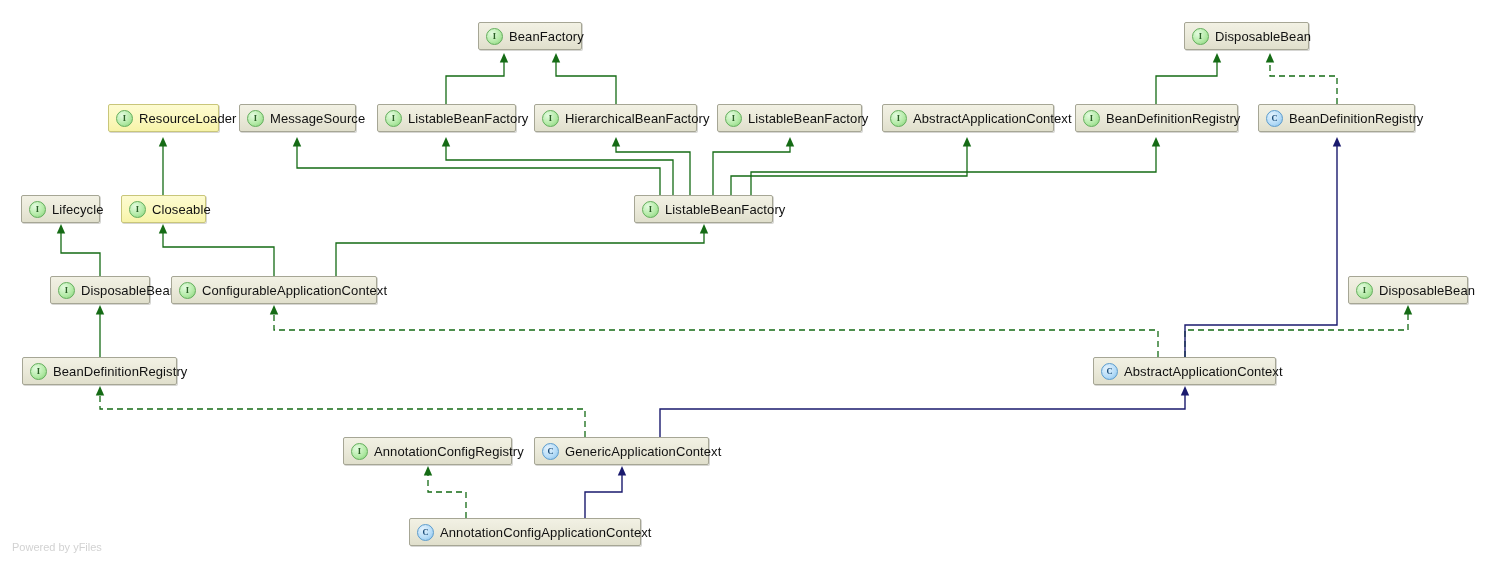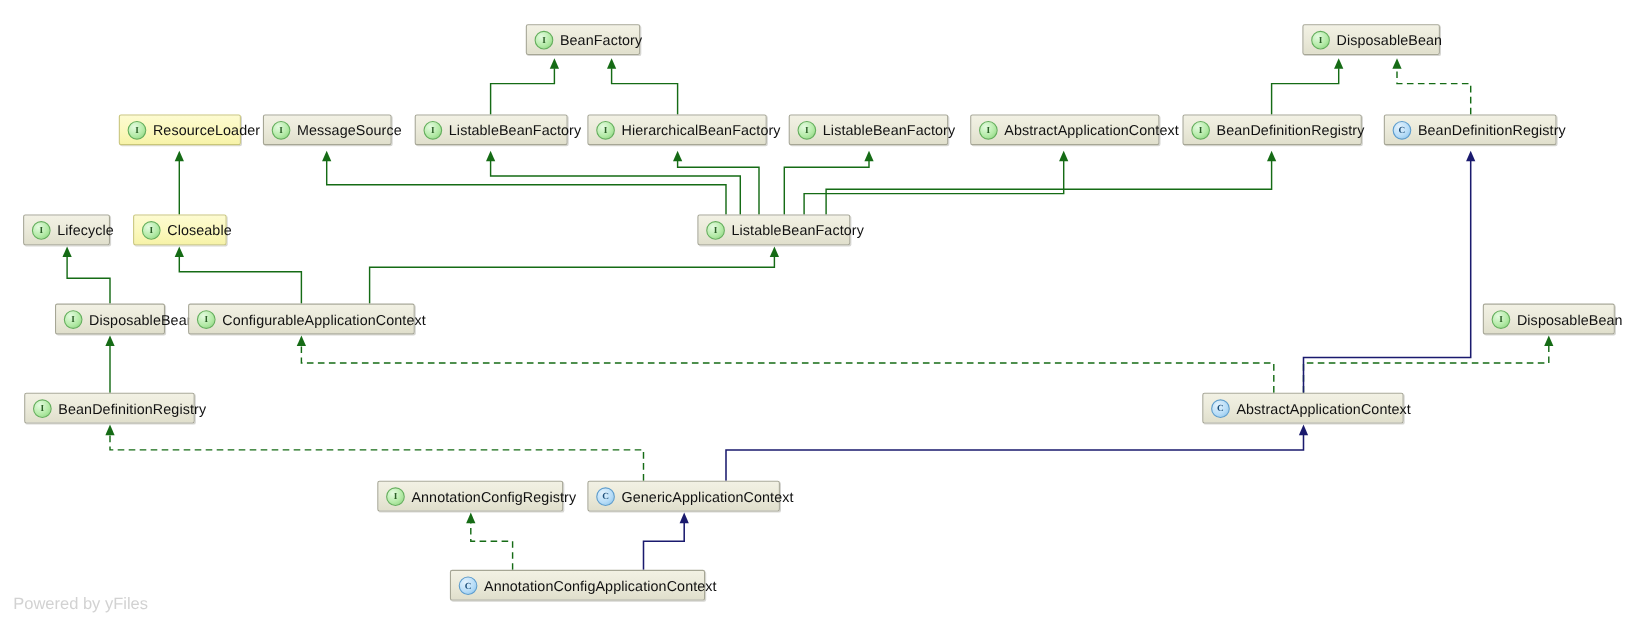--- a/index.html
+++ b/index.html
@@ -77,21 +77,21 @@
   }
   .node-label {
     font-size: 13px;
     color: #111111;
     letter-spacing: 0.1px;
   }
   #watermark {
     position: absolute;
     left: 12px;
     top: 541px;
-    font-size: 15px;
+    font-size: 11px;
     color: #d2d2d2;
     user-select: none;
   }
 </style>
 </head>
 <body>
 
 <div id="diagram">
 
   <svg id="edge-layer" width="1485" height="567" viewBox="0 0 1485 567" xmlns="http://www.w3.org/2000/svg">

